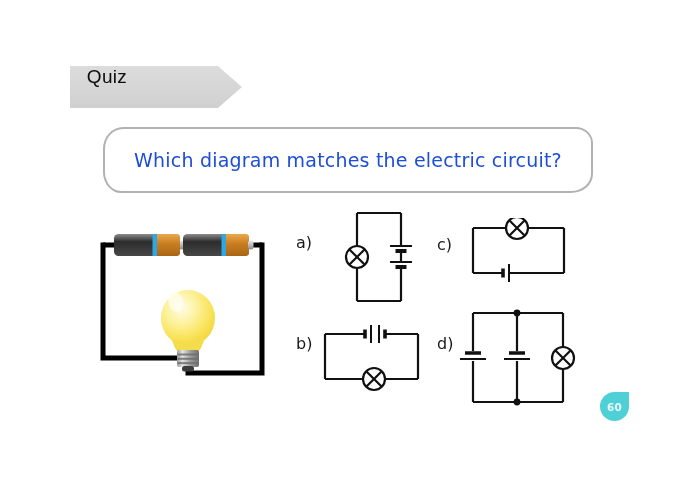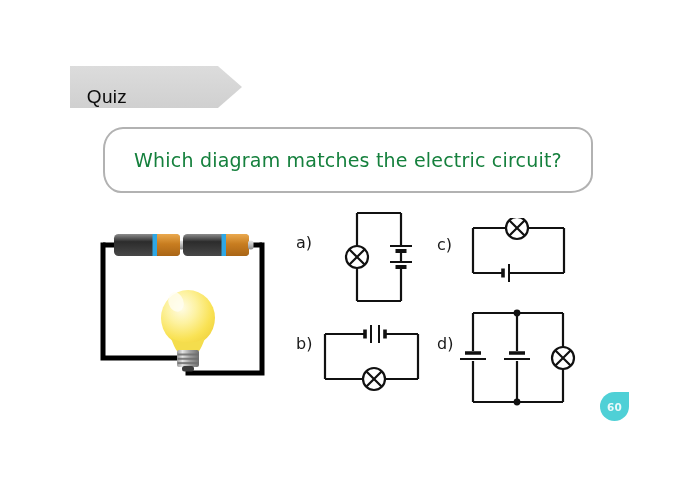--- a/index.html
+++ b/index.html
@@ -8,38 +8,38 @@
     font-family:"DejaVu Sans","Liberation Sans",sans-serif;
     position:relative;overflow:hidden;
   }
   .page{position:absolute;inset:0;background:#ffffff;}
 
   
   .banner{
     position:absolute;left:70px;top:66px;width:172px;height:42px;
     background:linear-gradient(180deg,#dcdcdc,#d0d0d0);
     clip-path:polygon(0 0,86% 0,100% 50%,86% 100%,0 100%);
-    display:flex;align-items:flex-end;justify-content:center;
+    display:flex;align-items:flex-start;justify-content:center;
     padding-right:14%;box-sizing:border-box;
   }
   .banner span{
     font-family:"Liberation Sans",sans-serif;
     font-size:19px;font-weight:500;color:#0d0d0d;letter-spacing:.3px;
   }
 
   
   .question-box{
     position:absolute;left:103px;top:127px;width:490px;height:66px;
     border:2.5px solid #b2b2b2;box-sizing:border-box;
     border-radius:20px 17px 22px 18px / 22px 16px 19px 21px;
     background:#ffffff;
     display:flex;align-items:center;justify-content:center;
   }
   .question-box span{
-    font-size:19px;font-weight:500;color:#15803d;letter-spacing:.2px;
+    font-size:19px;font-weight:500;color:#1d4ed8;letter-spacing:.2px;
   }
 
   
   .option{position:absolute;}
   .opt-label{
     position:absolute;font-size:16px;color:#1a1a1a;font-weight:400;
   }
   .opt-svg{position:absolute;}
 
   #opt-a{left:290px;top:204px;width:140px;height:106px;}

